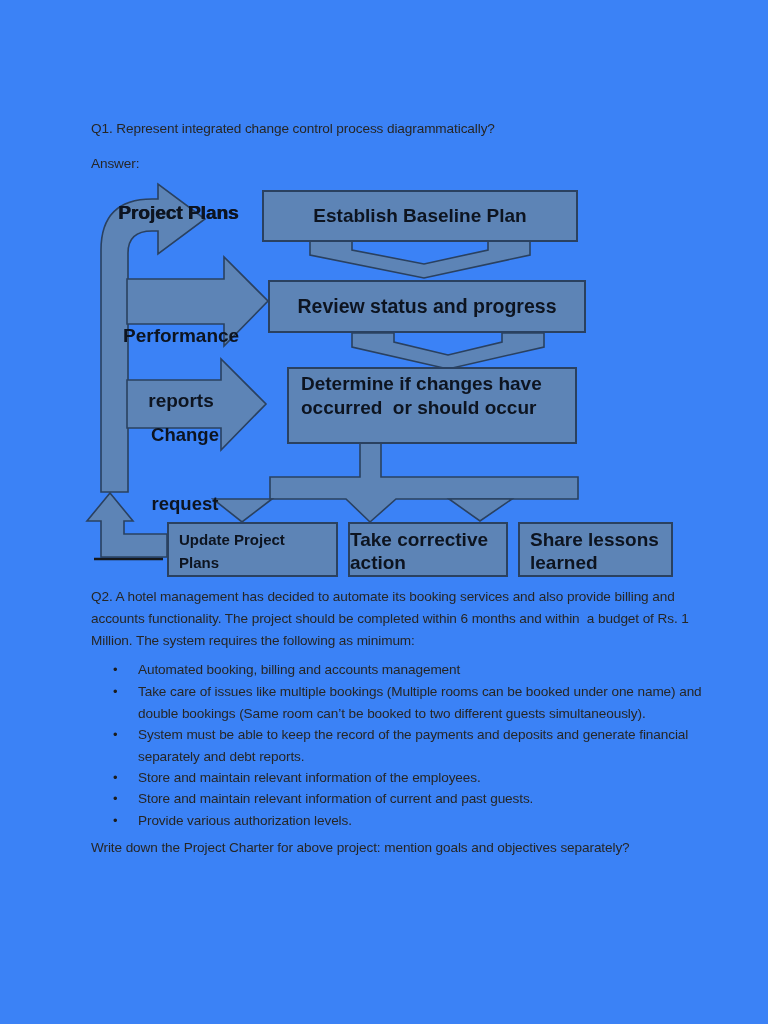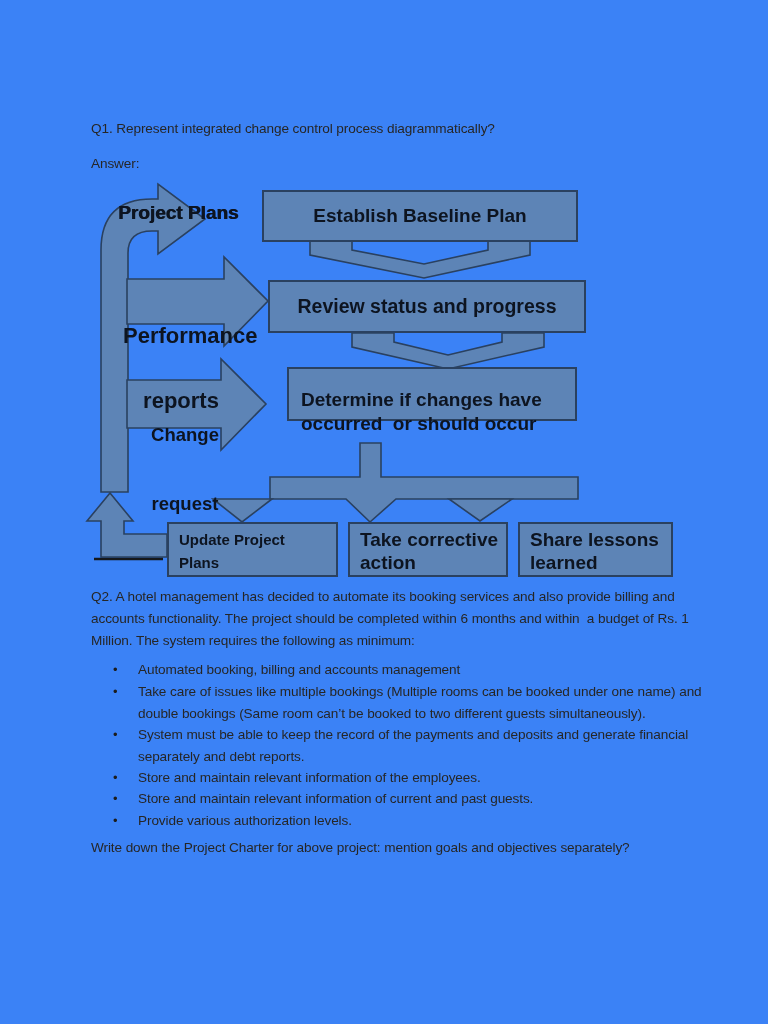--- a/index.html
+++ b/index.html
@@ -44,44 +44,44 @@
       <path class="shape" d="M 310 241 L 352 241 L 352 250 L 424 264 L 488 250 L 488 241 L 530 241 L 530 255 L 424 278 L 310 255 Z"></path>
       <path class="shape" d="M 127 279 L 224 279 L 224 257 L 268 301 L 224 346 L 224 324 L 127 324 Z"></path>
       <path class="shape" d="M 352 333 L 394 333 L 394 342 L 448 355 L 502 342 L 502 333 L 544 333 L 544 347 L 448 369 L 352 347 Z"></path>
       <path class="shape" d="M 127 380 L 221 380 L 221 359 L 266 404 L 221 450 L 221 428 L 127 428 Z"></path>
       <path class="shape" d="M 360 443 L 381 443 L 381 477 L 578 477 L 578 499 L 396 499 L 370 522 L 346 499 L 270 499 L 270 477 L 360 477 Z"></path>
       <path class="shape" d="M 213 499 L 272 499 L 242 522 Z"></path>
       <path class="shape" d="M 449 499 L 512 499 L 480 521 Z"></path>
     </svg>
 
     <div class="lbl" style="left:118px;top:202px;font-size:19px;text-shadow:0.7px 0 0 #0d1420">Project Plans</div>
-    <div class="lbl" style="left:123px;top:282px;width:116px;text-align:center;font-size:22px;line-height:21.5px">
+    <div class="lbl" style="left:123px;top:282px;width:116px;text-align:center;font-size:19px;line-height:21.5px">
       <div>Performance</div>
       <div>reports</div>
     </div>
     <div class="lbl" style="left:133px;top:377px;width:104px;text-align:center;font-size:18.5px;line-height:23px">
       <div>Change</div>
       <div>request</div>
     </div>
 
     <div class="node center" style="left:262px;top:190px;width:316px;height:52px">
       <span class="ln">Establish Baseline Plan</span>
     </div>
     <div class="node center" style="left:268px;top:280px;width:318px;height:53px;font-size:19.5px">
       <span class="ln">Review status and progress</span>
     </div>
-    <div class="node" style="left:287px;top:367px;width:290px;height:54px;font-size:19px;line-height:23.5px;padding:19px 0 0 12px">
+    <div class="node" style="left:287px;top:367px;width:290px;height:77px;font-size:19px;line-height:23.5px;padding:3px 0 0 12px">
       <div class="ln">Determine if changes have</div>
       <div class="ln">occurred  or should occur</div>
     </div>
     <div class="node" style="left:167px;top:522px;width:171px;height:55px;font-size:15px;line-height:22.5px;padding:5px 0 0 10px">
       <div class="ln">Update Project</div>
       <div class="ln">Plans</div>
     </div>
-    <div class="node" style="left:348px;top:522px;width:160px;height:55px;font-size:19px;line-height:22.5px;padding:5px 0 0 10px">
+    <div class="node" style="left:348px;top:522px;width:160px;height:55px;font-size:19px;line-height:22.5px;padding:5px 0 0 0">
       <div class="ln">Take corrective</div>
       <div class="ln">action</div>
     </div>
     <div class="node" style="left:518px;top:522px;width:155px;height:55px;font-size:19px;line-height:22.5px;padding:5px 0 0 10px">
       <div class="ln">Share lessons</div>
       <div class="ln">learned</div>
     </div>
   </div>
 
   <div class="t" style="left:91px;top:589px">Q2. A hotel management has decided to automate its booking services and also provide billing and</div>

